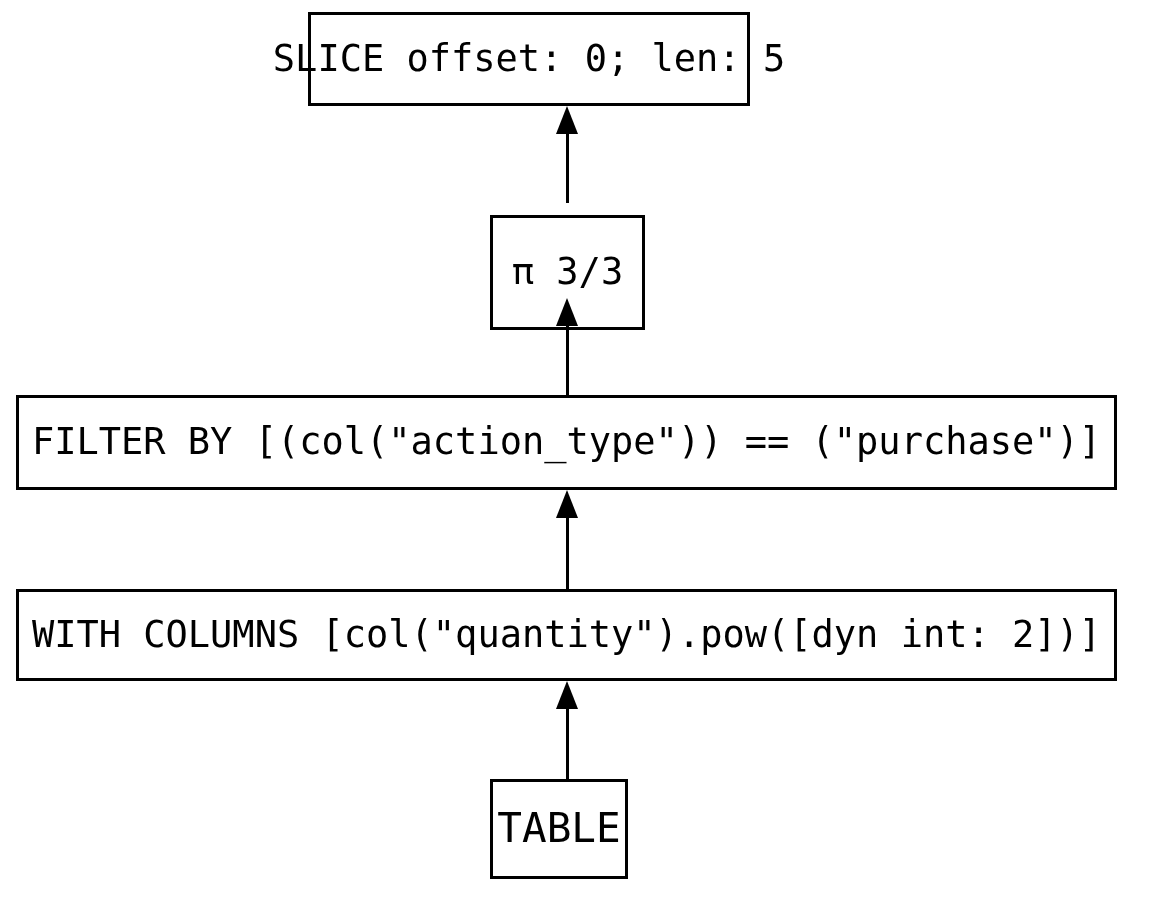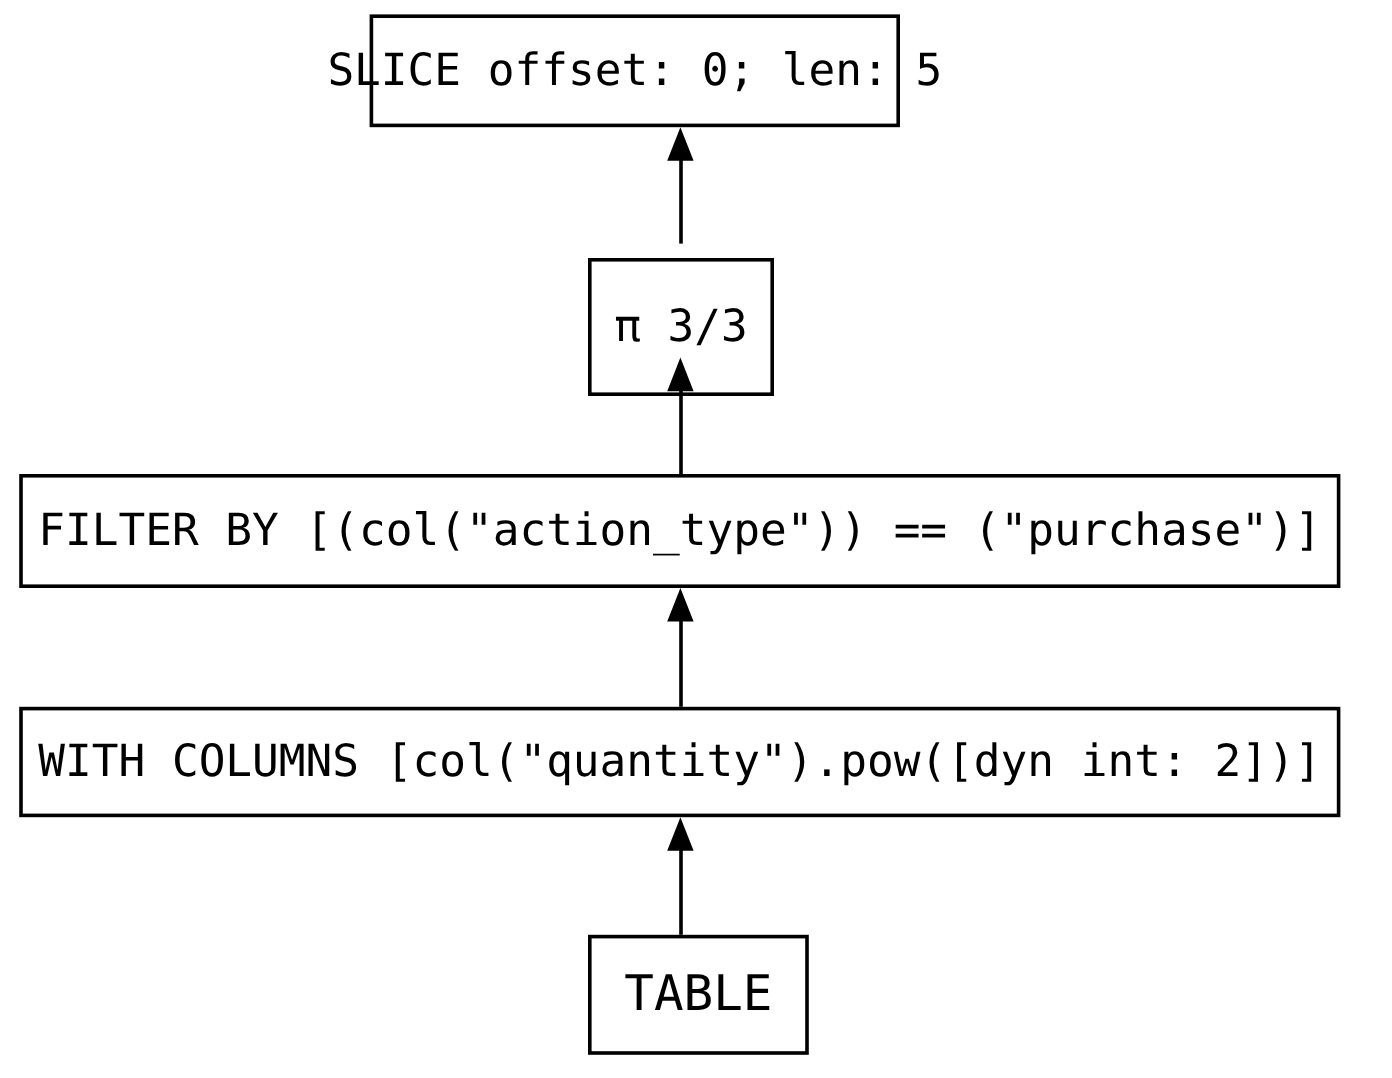--- a/index.html
+++ b/index.html
@@ -26,21 +26,21 @@
     justify-content: center;
     font-size: 37px;
     line-height: 1.15;
     white-space: pre;
     text-align: center;
   }
   .node-slice       { left: 308px; top: 12px;  width: 442px;  height: 94px; }
   .node-projection  { left: 490px; top: 203px; width: 155px;  height: 115px; margin-top: 12px; }
   .node-filter      { left: 16px;  top: 395px; width: 1101px; height: 95px; }
   .node-with-cols   { left: 16px;  top: 589px; width: 1101px; height: 92px; }
-  .node-table       { left: 490px; top: 779px; width: 184px;  height: 100px;
+  .node-table       { left: 490px; top: 779px; width: 138px;  height: 100px;
                       flex-direction: row; font-size: 41px; }
   .edge-line {
     position: absolute;
     width: 3px;
     background: #000000;
     left: 566px;
   }
   .edge-head {
     position: absolute;
     width: 0;

